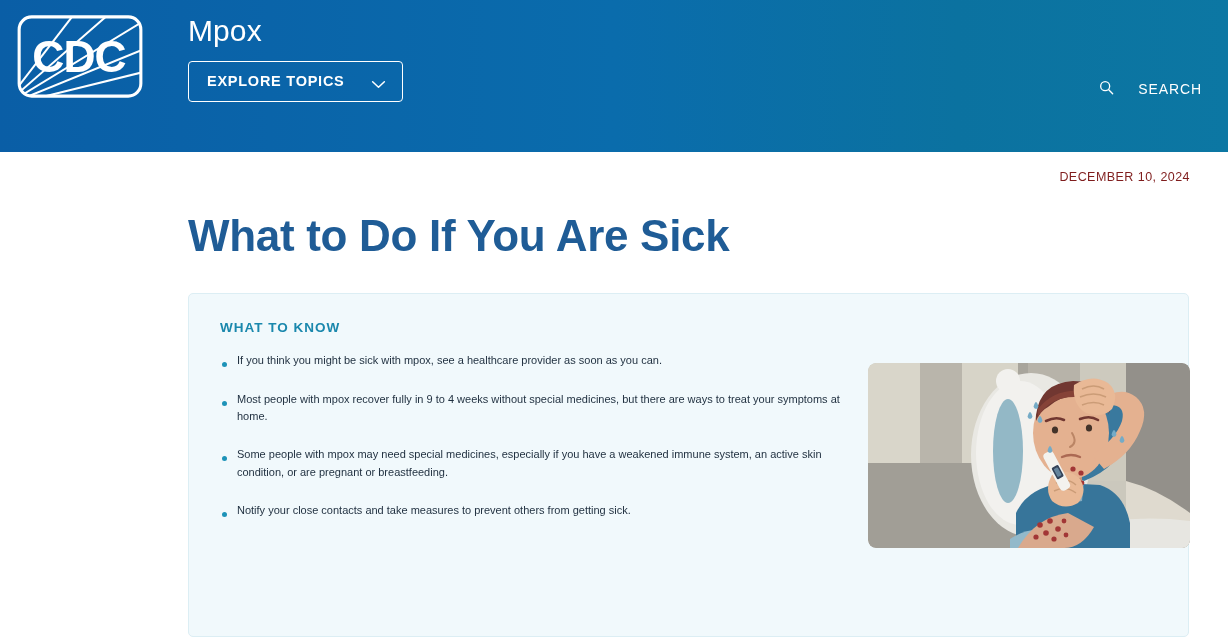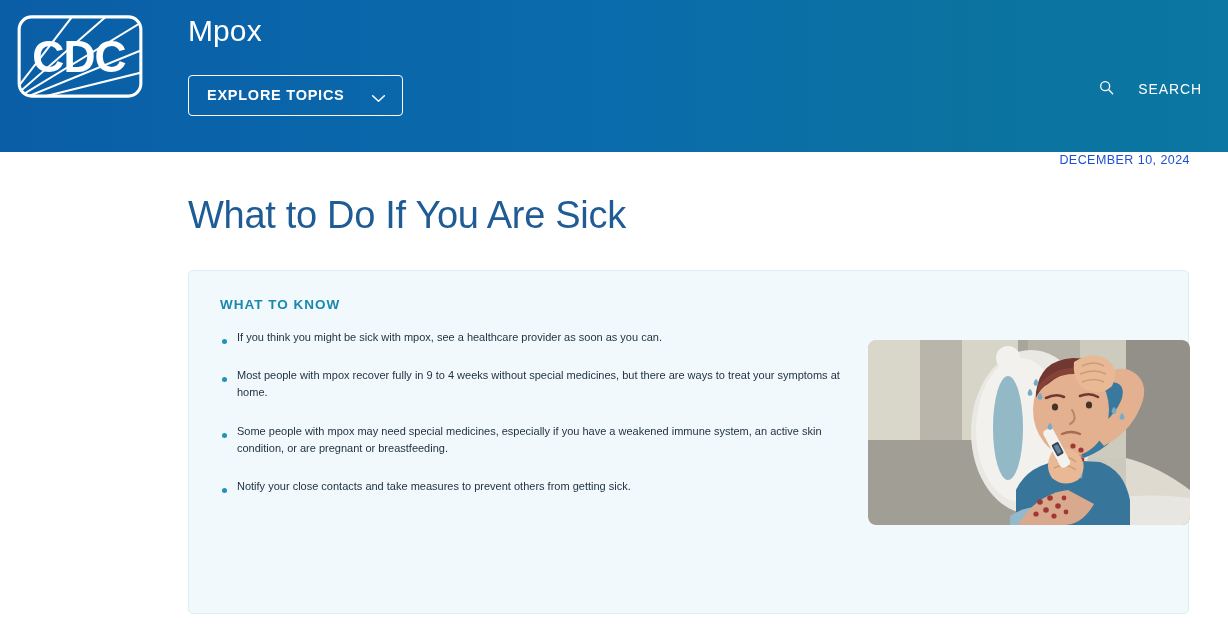--- a/index.html
+++ b/index.html
@@ -36,21 +36,20 @@
     flex: 0 0 auto;
     display: block;
   }
 
   .brand-block {
     margin-left: 44px;
     margin-top: 16px;
     display: flex;
     flex-direction: column;
     align-items: flex-start;
-    gap: 14px;
   }
 
   .site-title {
     color: #ffffff;
     font-size: 30px;
     font-weight: 400;
     letter-spacing: 0.1px;
     line-height: 1.0;
     margin-bottom: 15px;
   }
@@ -95,32 +94,32 @@
   
   .page {
     width: 1228px;
     padding: 0;
     background: #ffffff;
   }
 
   .date-line {
     text-align: right;
     padding-right: 38px;
-    padding-top: 1px;
+    padding-top: 18px;
     font-size: 12.5px;
     letter-spacing: 0.45px;
-    color: #1d4ed8;
+    color: #7f1d1d;
     font-weight: 400;
   }
 
   .page-title {
     margin: 27px 0 0 188px;
-    font-size: 38px;
+    font-size: 44px;
     line-height: 1.12;
-    font-weight: 400;
+    font-weight: 700;
     color: #1f5c96;
     letter-spacing: -0.3px;
   }
 
   
   .know-card {
     position: relative;
     margin: 33px 0 0 188px;
     width: 1001px;
     min-height: 344px;

